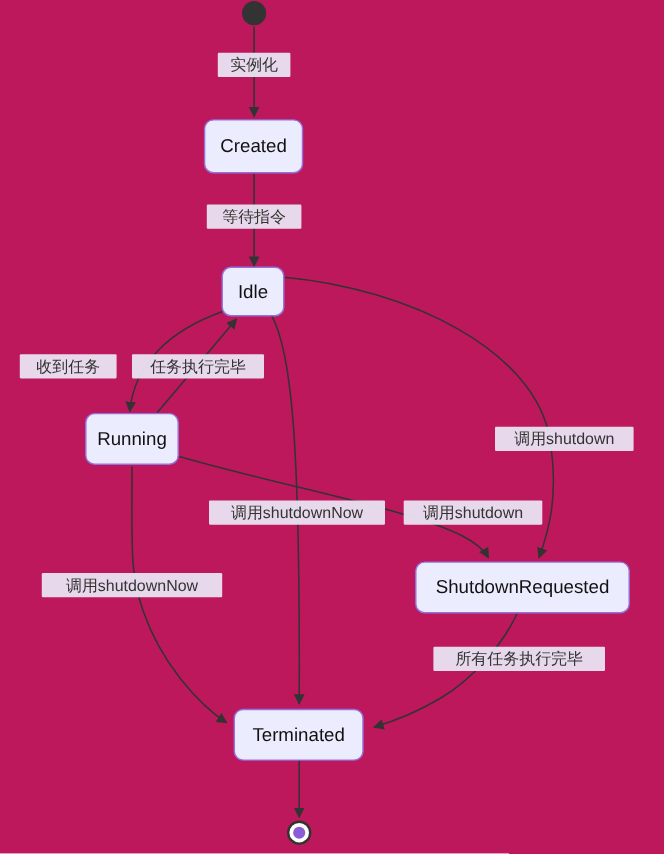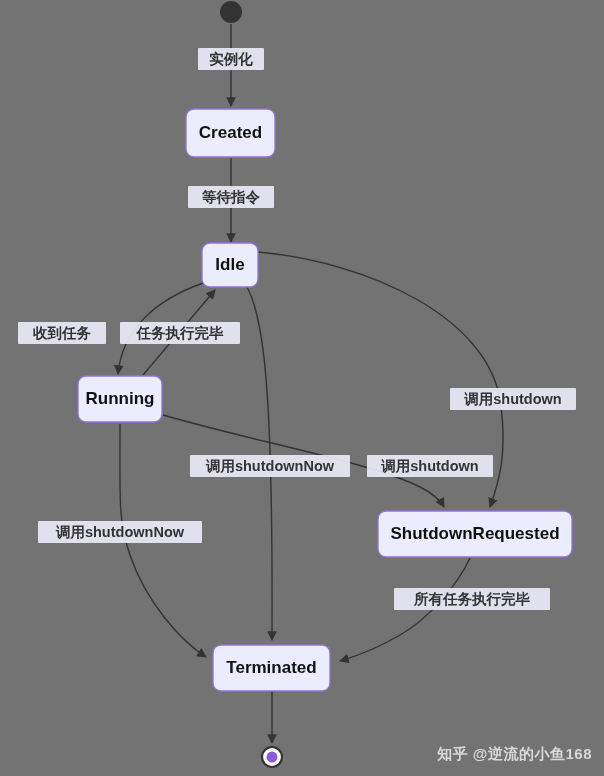--- a/index.html
+++ b/index.html
@@ -7,23 +7,22 @@
     padding: 0;
     background: #ffffff;
   }
   body {
     font-family: "Liberation Sans", "DejaVu Sans", sans-serif;
   }
   #diagram-root {
     position: relative;
     width: 604px;
     height: 776px;
-    background: #737373;
+    background: #be185d;
     overflow: hidden;
-    font-weight: bold;
   }
   svg#state-diagram {
     position: absolute;
     left: 0;
     top: 0;
     width: 604px;
     height: 776px;
   }
   .edge-path {
     fill: none;
@@ -188,14 +187,13 @@
         <text class="node-label" x="271.5" y="669">Terminated</text>
       </g>
 
       <g>
         <circle class="end-node-outer" cx="272" cy="757" r="10"></circle>
         <circle class="end-node-inner" cx="272" cy="757" r="5.5"></circle>
       </g>
     </g>
   </svg>
 
-  <div id="watermark">知乎 @逆流的小鱼168</div>
 </div>
 
 </body></html>

